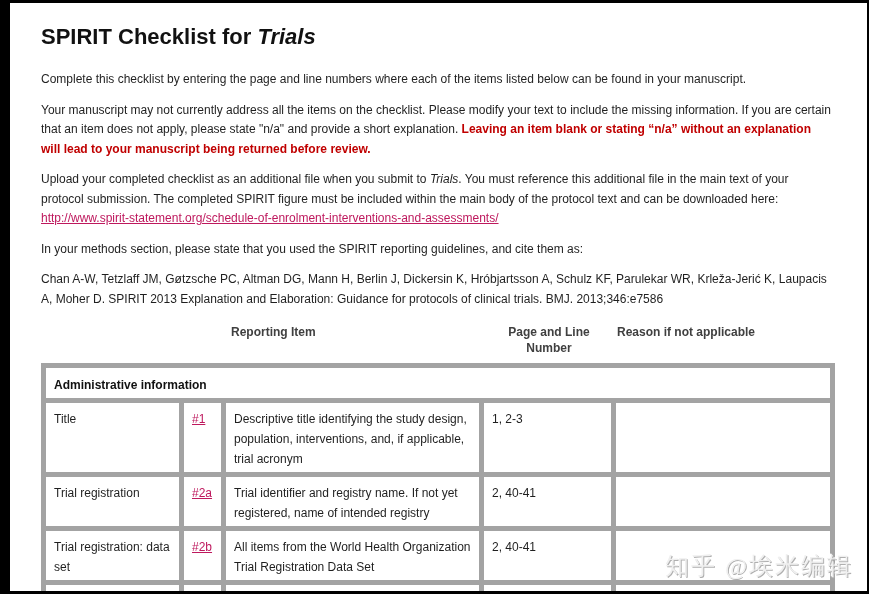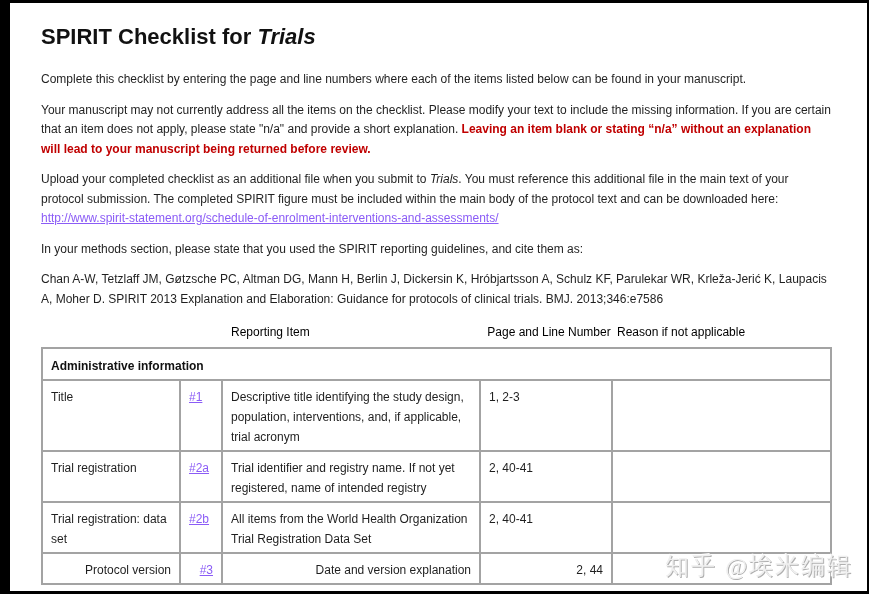--- a/index.html
+++ b/index.html
@@ -34,44 +34,44 @@
     color: #1f1f1f;
     margin: 0 0 11px 0;
     overflow-wrap: break-word;
   }
   p.citation { margin-bottom: 12px; }
   .warning {
     color: #c00000;
     font-weight: bold;
   }
   a.doc-link {
-    color: #8b5cf6;
+    color: #be185d;
     cursor: pointer;
   }
   .col-headers {
     display: flex;
     width: 789px;
     margin-top: 15px;
     margin-bottom: 7px;
     font-size: 12px;
-    font-weight: normal;
-    color: #000000;
+    font-weight: bold;
+    color: #404040;
     line-height: 16px;
   }
   .col-headers .spacer { width: 180px; }
   .col-headers .ch-report { width: 258px; padding-left: 10px; }
   .col-headers .ch-page   { width: 132px; padding-left: 8px; text-align: center; }
   .col-headers .ch-reason { width: 219px; padding-left: 6px; }
   table.checklist {
     border-collapse: collapse;
     table-layout: fixed;
     width: 789px;
   }
   table.checklist td {
-    border: 2px solid #a3a3a3;
+    border: 5px solid #a3a3a3;
     vertical-align: top;
     padding: 6px 8px 3px 8px;
     font-size: 12px;
     line-height: 20px;
     color: #1f1f1f;
     overflow: hidden;
   }
   tr.section-row { height: 31px; }
   tr.section-row td { font-weight: bold; color: #111111; padding-top: 7px; }
   tr.row-1 { height: 70px; }

